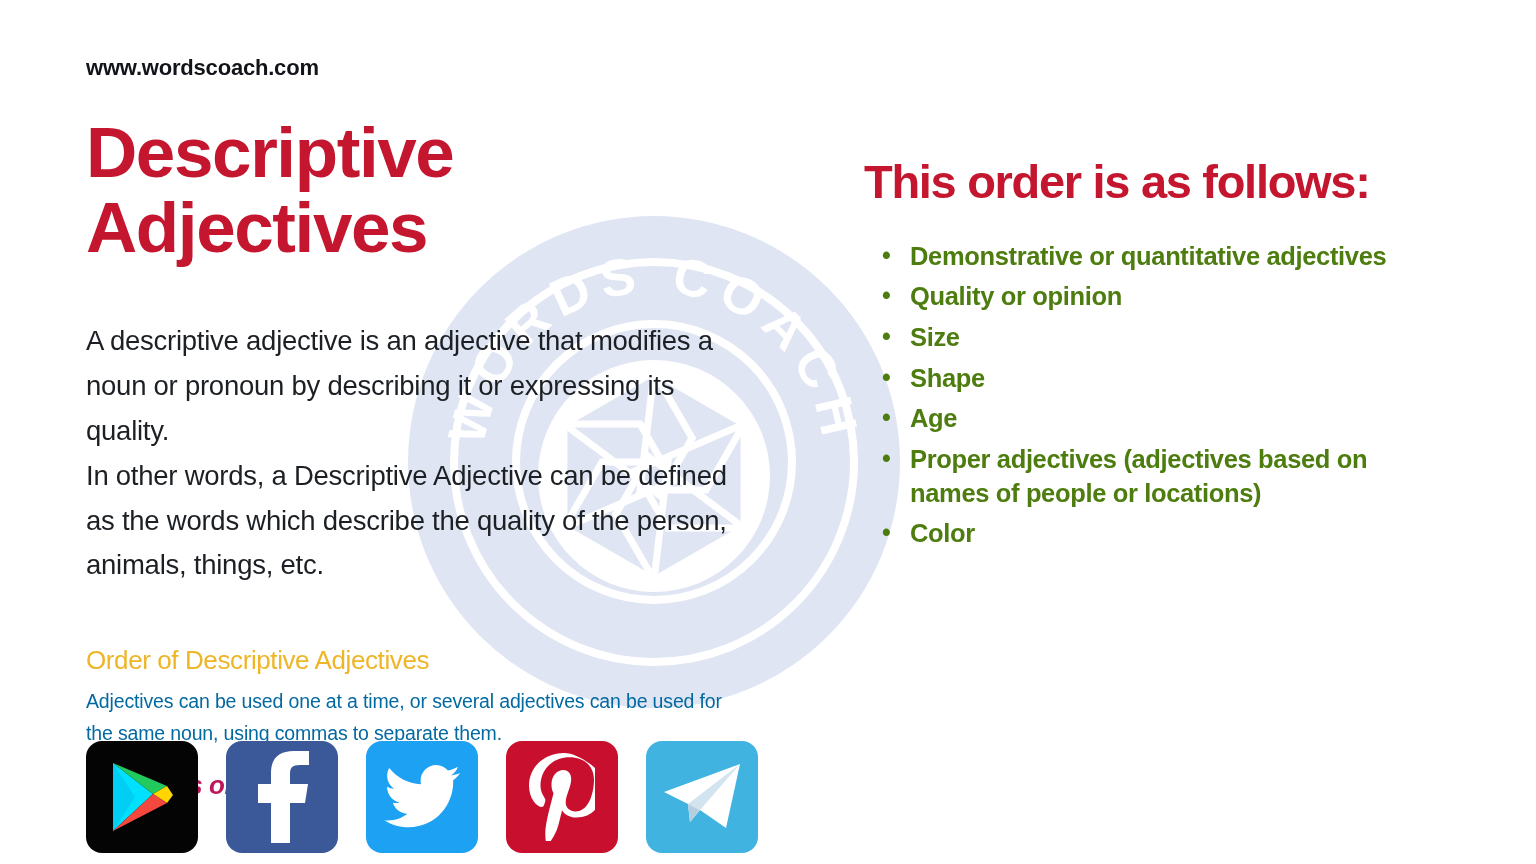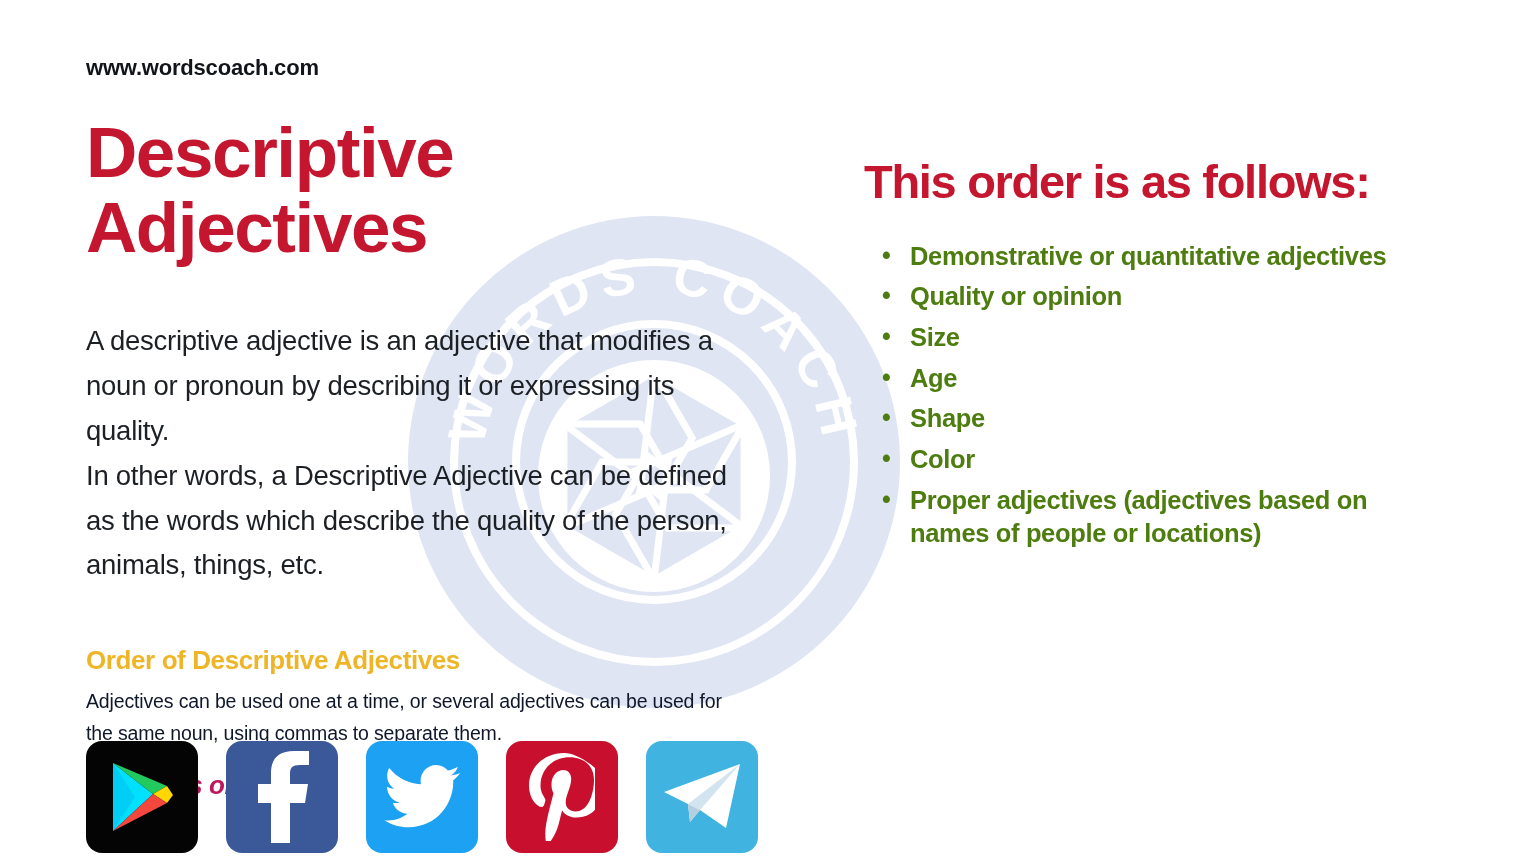--- a/index.html
+++ b/index.html
@@ -52,29 +52,29 @@
     margin-top:54px;
     font-size:27.5px;
     color:#1c2024;
     line-height:1.63;
     letter-spacing:-0.25px;
     width:668px;
   }
   #order-heading {
     margin-top:58px;
     font-size:26px;
-    font-weight:bold;
+    font-weight:normal;
     color:#eeb527;
     letter-spacing:-0.4px;
     line-height:1.1;
   }
   #order-para {
     margin-top:10px;
     font-size:19.5px;
-    color:#0f172a;
+    color:#0369a1;
     line-height:1.67;
     letter-spacing:-0.15px;
     width:648px;
   }
   #follow-heading {
     margin-top:21px;
     font-size:26px;
     font-weight:bold;
     color:#be185d;
     letter-spacing:-0.4px;
@@ -256,20 +256,20 @@
     </div>
 
   </div>
 
   <div id="right-col">
     <h2 id="order-list-heading">This order is as follows:</h2>
     <ul id="order-list">
       <li>Demonstrative or quantitative adjectives</li>
       <li>Quality or opinion</li>
       <li>Size</li>
+      <li>Shape</li>
       <li>Age</li>
-      <li>Shape</li>
+      <li>Proper adjectives (adjectives based on names of people or locations)</li>
       <li>Color</li>
-      <li>Proper adjectives (adjectives based on names of people or locations)</li>
     </ul>
   </div>
 
 </div>
 
 </body></html>

